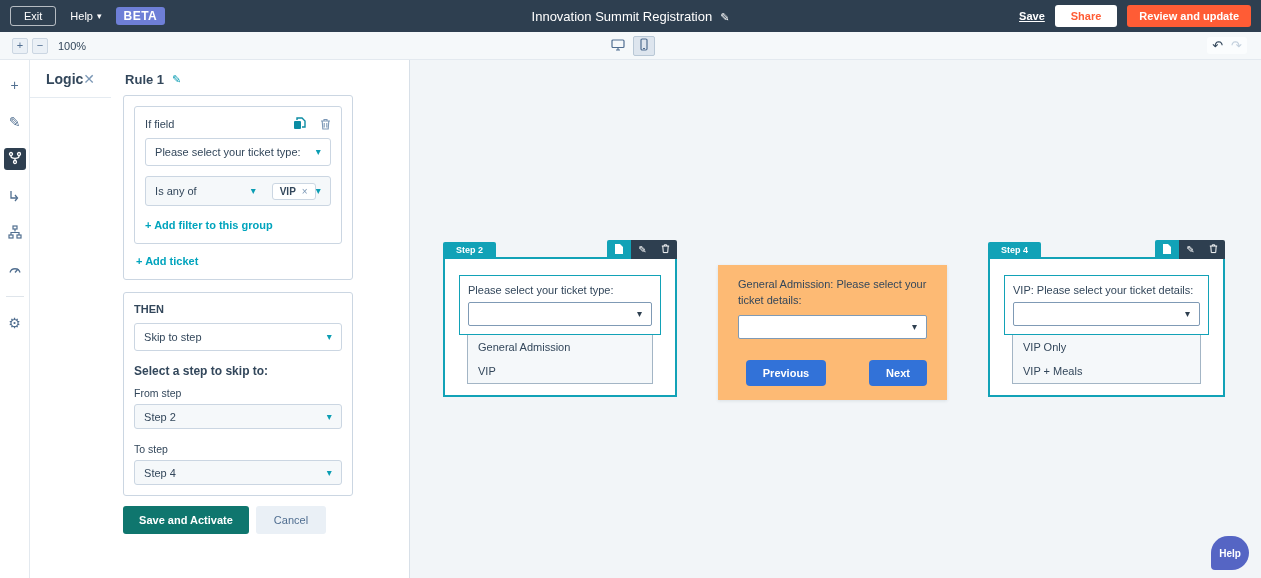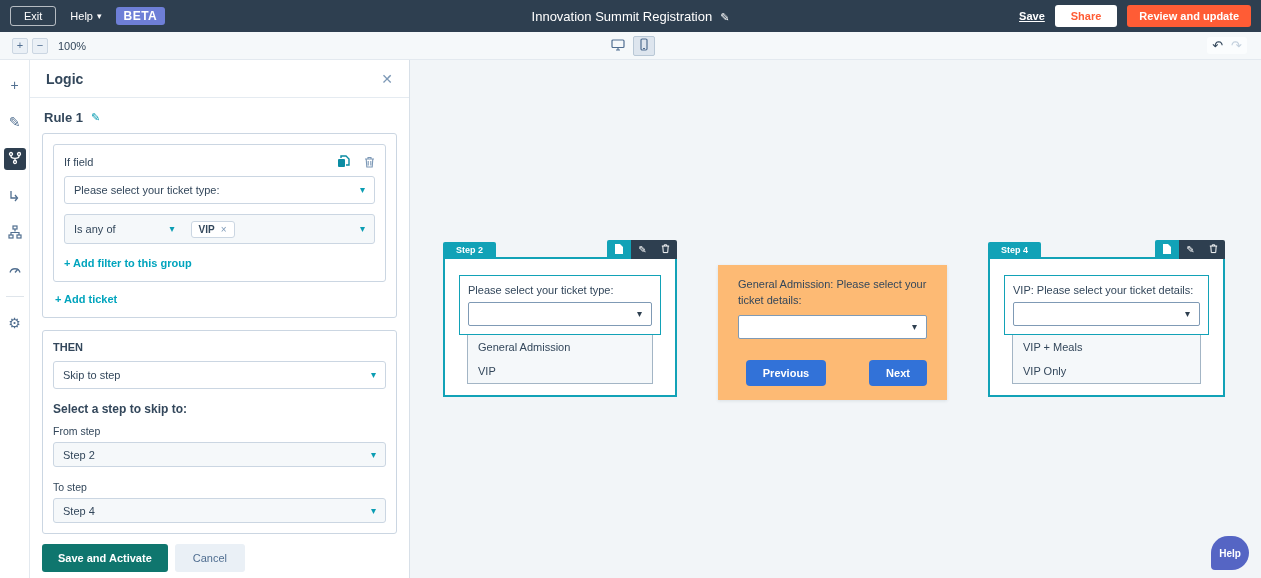--- a/index.html
+++ b/index.html
@@ -37,21 +37,21 @@
   .main { display:flex; height:518px; }
 
   
   .rail { width:30px; background:#fff; border-right:1px solid #e3e9ef; display:flex; flex-direction:column; align-items:center; padding-top:14px; gap:15px; }
   .rail-item { width:22px; height:22px; display:flex; align-items:center; justify-content:center; color:#516f90; cursor:pointer; font-size:15px; }
   .rail-item.selected { background:#2e3f50; border-radius:3px; color:#fff; }
   .rail-divider { width:18px; border-top:1px solid #dfe5eb; }
   .rail-glyph { font-size:14px; line-height:1; }
 
   
-  .panel { width:380px; background:#fff; border-right:1px solid #d8e0e8; display:flex; flex-direction:column; }
+  .panel { width:380px; background:#fff; border-right:1px solid #d8e0e8; display:flex; flex-direction:row; }
   .panel-header { height:38px; padding:0 16px; display:flex; align-items:center; justify-content:space-between; border-bottom:1px solid #e5ebf1; }
   .panel-title { font-size:14px; font-weight:bold; }
   .panel-close { color:#7c98b6; font-size:14px; cursor:pointer; }
   .panel-body { padding:10px 12px 0; overflow:hidden; }
   .rule-title-row { display:flex; align-items:center; gap:8px; padding:2px 2px 8px; }
   .rule-title { font-size:13px; font-weight:bold; }
   .rule-pencil { color:#0b9db3; font-size:11px; cursor:pointer; }
 
   .group-box { border:1px solid #cbd6e2; border-radius:3px; padding:10px; }
   .cond-box { border:1px solid #cbd6e2; border-radius:3px; padding:10px; background:#fff; }
@@ -368,21 +368,21 @@
       </div>
       <div class="card-content">
         <div class="field-group">
           <div class="field-label">VIP: Please select your ticket details:</div>
           <div class="select form-select">
             <span class="val"></span>
             <span class="caret navy">▾</span>
           </div>
         </div>
         <div class="options">
+          <div class="option">VIP Only</div>
           <div class="option">VIP + Meals</div>
-          <div class="option">VIP Only</div>
         </div>
       </div>
     </div>
 
     <div class="help-bubble">Help</div>
   </div>
 </div>
 
 </body></html>

